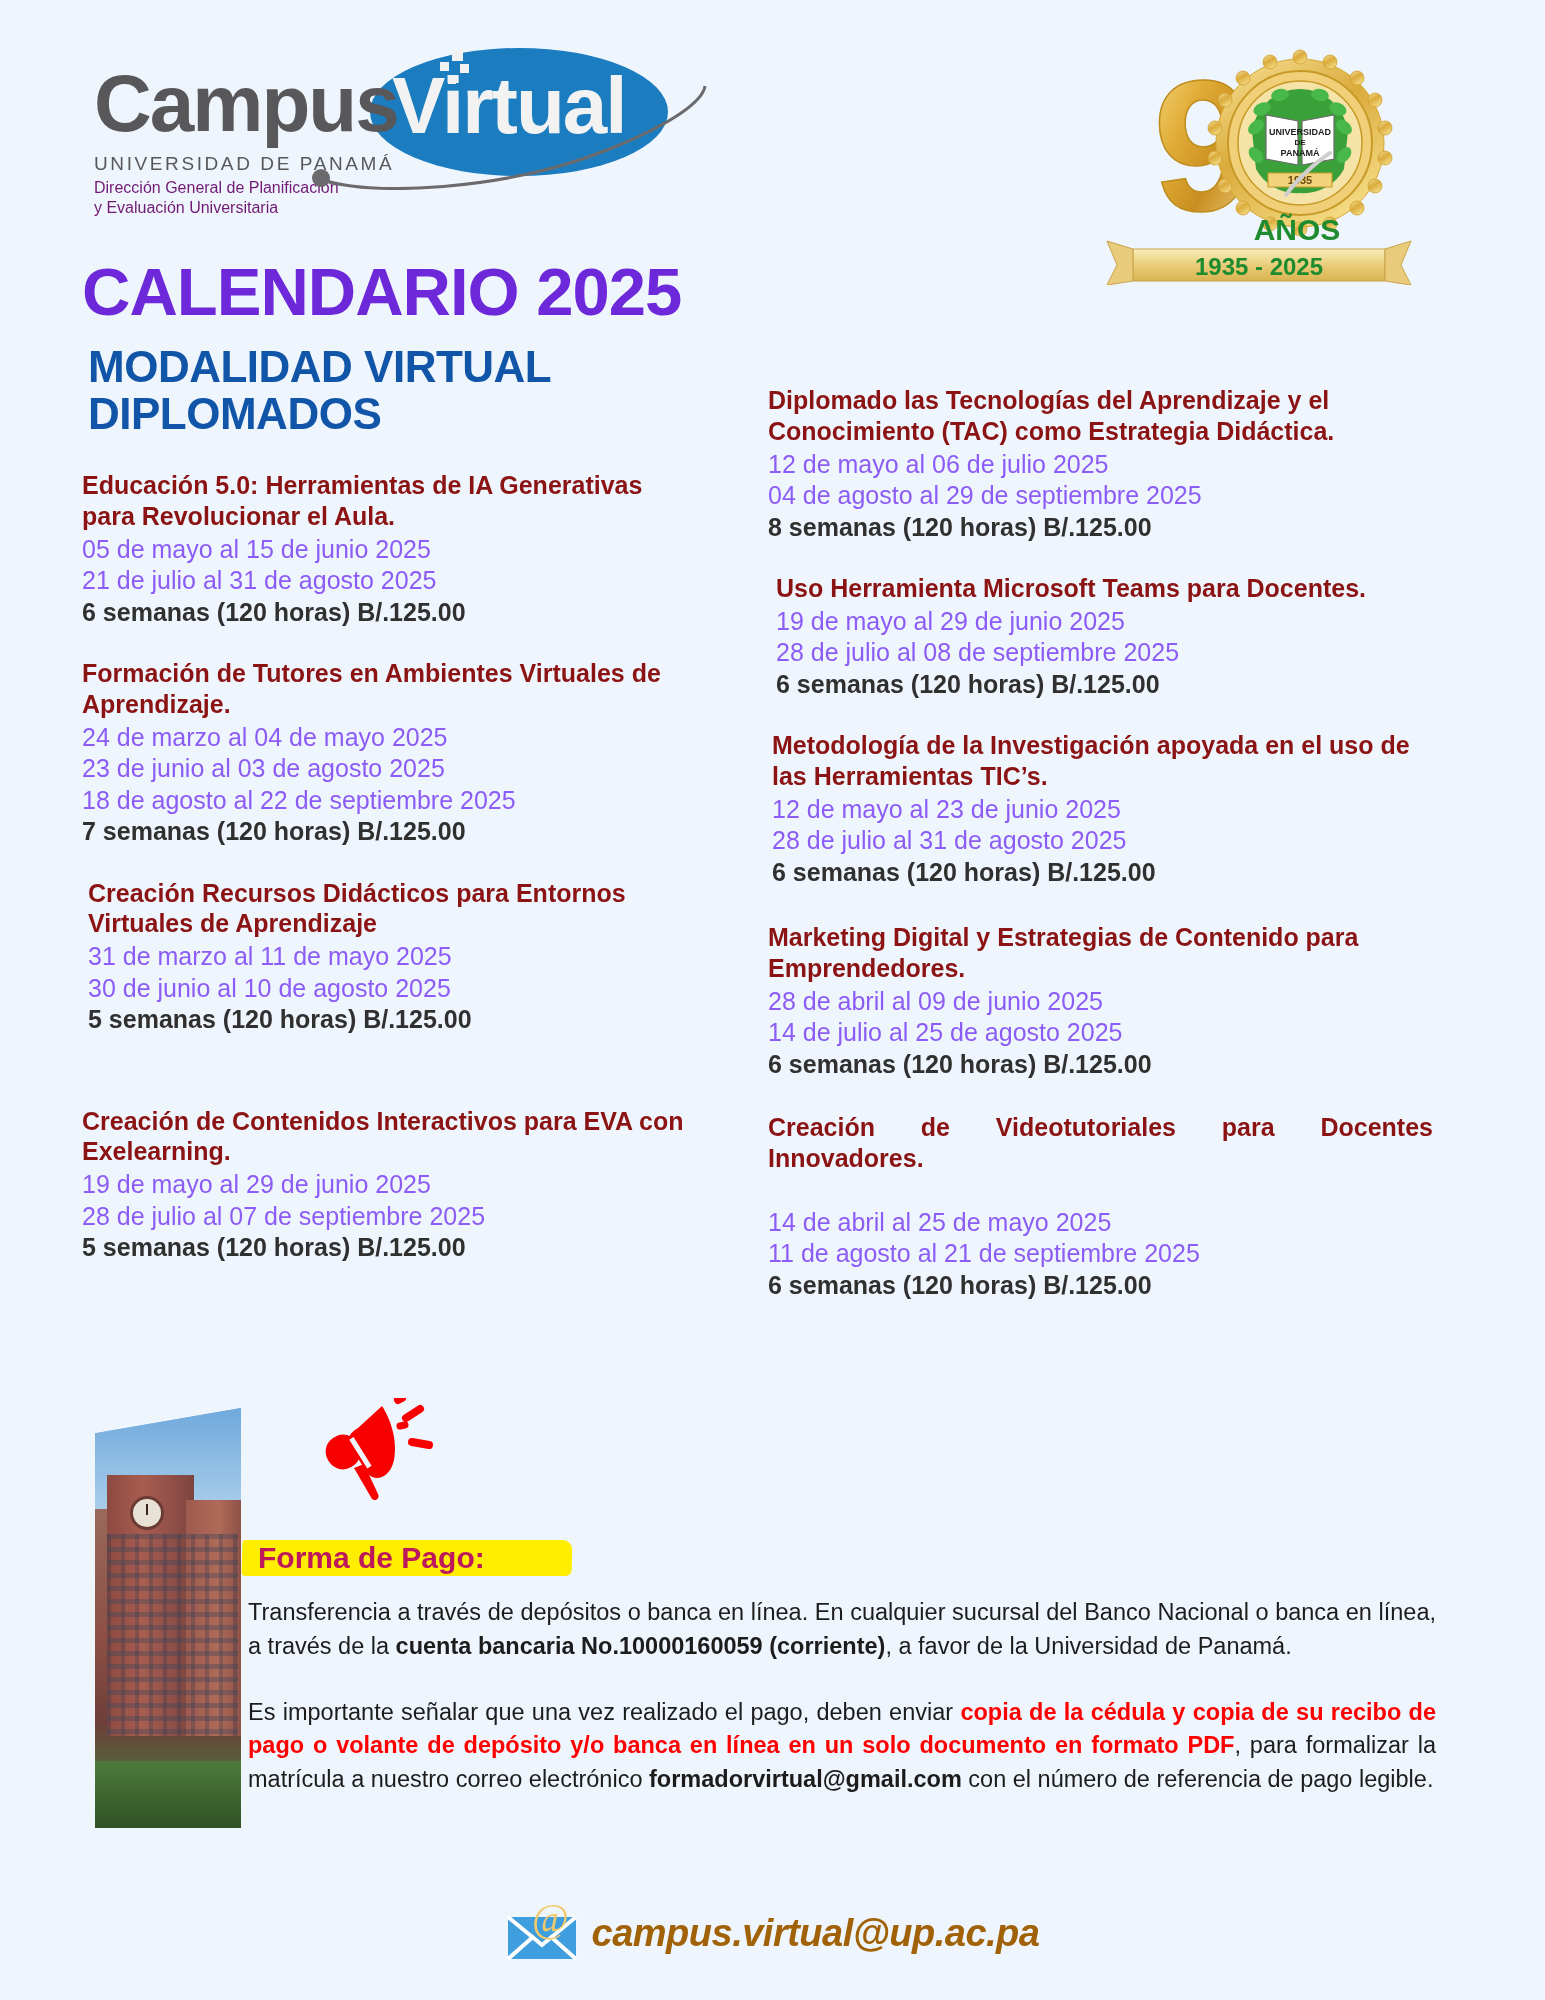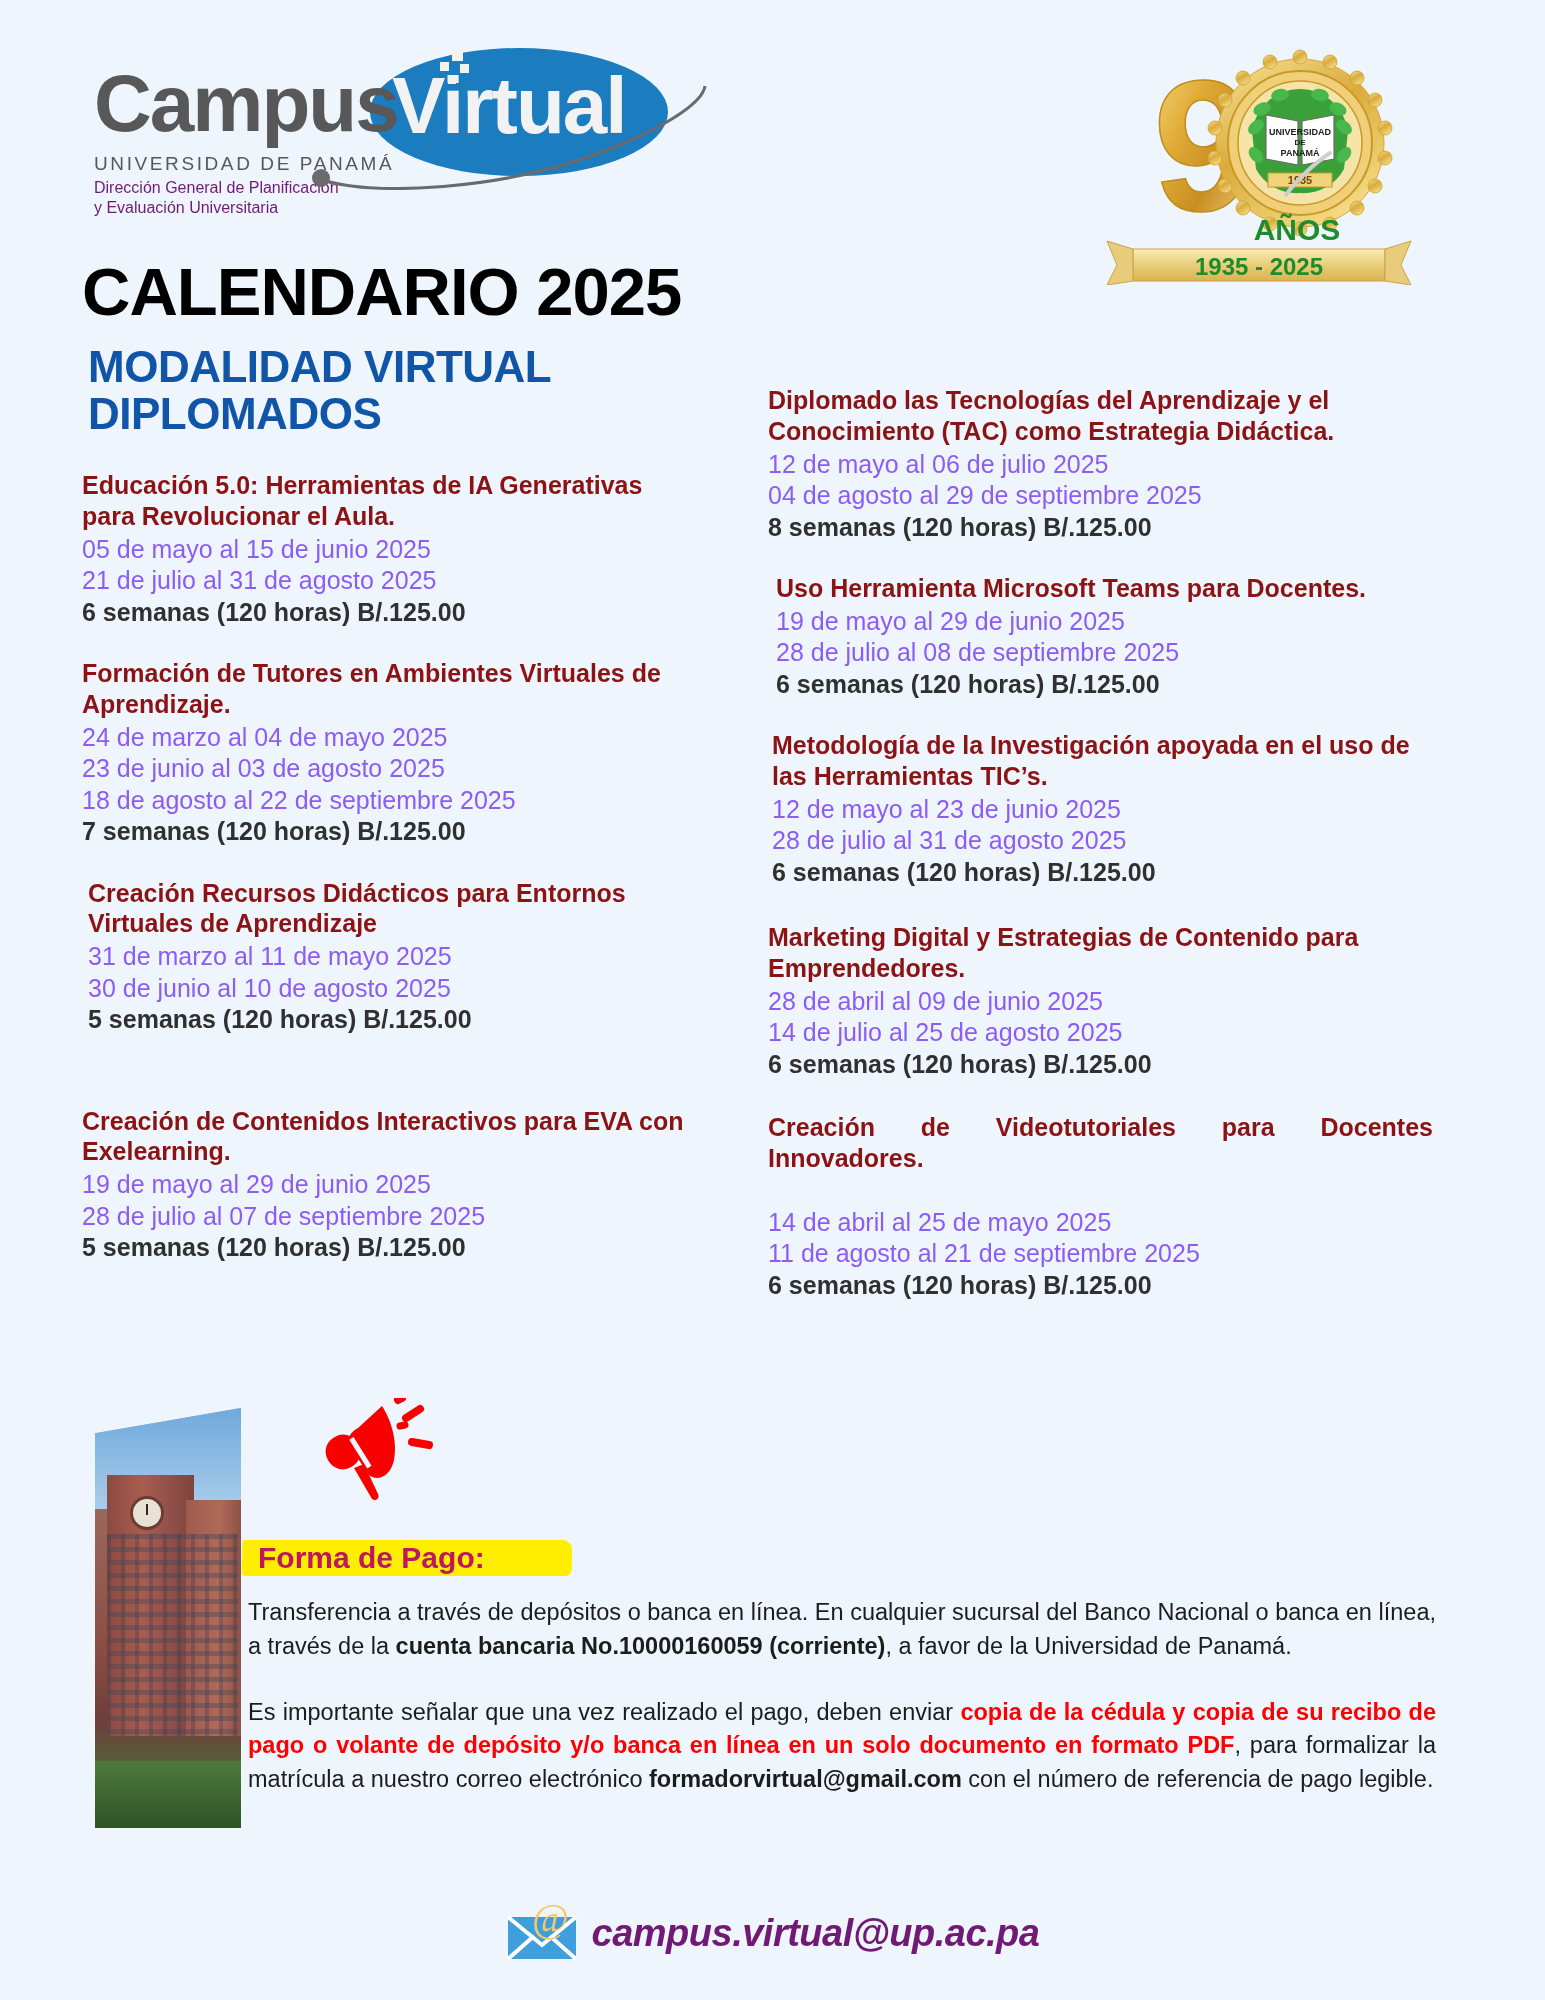--- a/index.html
+++ b/index.html
@@ -47,21 +47,21 @@
     font-size: 19px; color: #58585a; letter-spacing: 2.6px; font-weight: 500;
   }
   .logo-sub2 { position: absolute; left: 2px; top: 130px; font-size: 16px; color: #701a75; line-height: 1.25; }
 
   
   .badge { position: absolute; left: 1085px; top: 35px; width: 345px; height: 250px; }
 
   
   .cal-title {
     position: absolute; left: 82px; top: 253px;
-    font-size: 67px; font-weight: bold; color: #000000;
+    font-size: 67px; font-weight: bold; color: #6d28d9;
     letter-spacing: -1px; white-space: nowrap;
   }
   .sub-title {
     position: absolute; left: 88px; top: 343px;
     font-size: 44px; font-weight: bold; color: #1155a8;
     line-height: 1.07; letter-spacing: -0.5px;
   }
 
   
   .col-left { position: absolute; left: 82px; top: 470px; width: 610px; }
@@ -130,21 +130,21 @@
   .pay-p.second { margin-top: 32px; }
   .pay-p b { font-weight: bold; }
   .pay-p .red { color: #ff0000; font-weight: bold; }
 
   
   .footer { position: absolute; left: 0; top: 1905px; width: 100%;
     display: flex; align-items: center; justify-content: center; gap: 14px; }
   .mail-icon { position: relative; width: 72px; height: 56px; flex: 0 0 auto; }
   .footer-email {
     font-size: 38px; font-weight: bold; font-style: italic;
-    color: #701a75; letter-spacing: -0.5px;
+    color: #a16207; letter-spacing: -0.5px;
   }
 </style>
 </head>
 <body>
 
 <div class="page">
 
   <div class="logo-block">
     <div class="logo-row">
       <svg class="logo-swoosh" viewBox="0 0 400 120">

